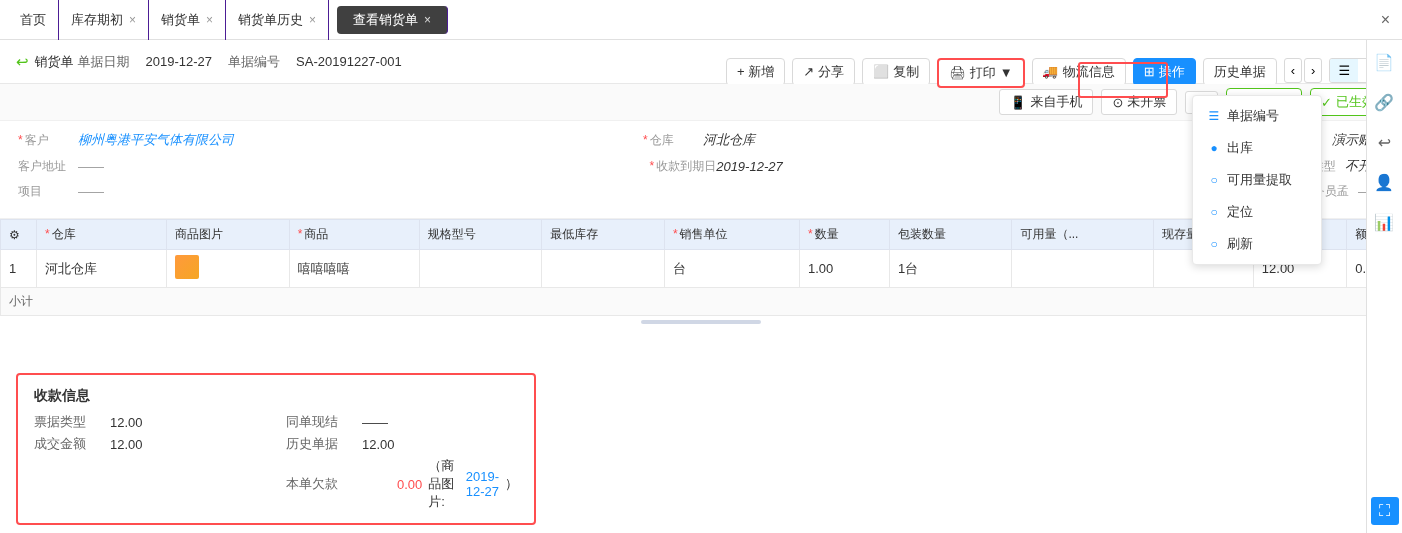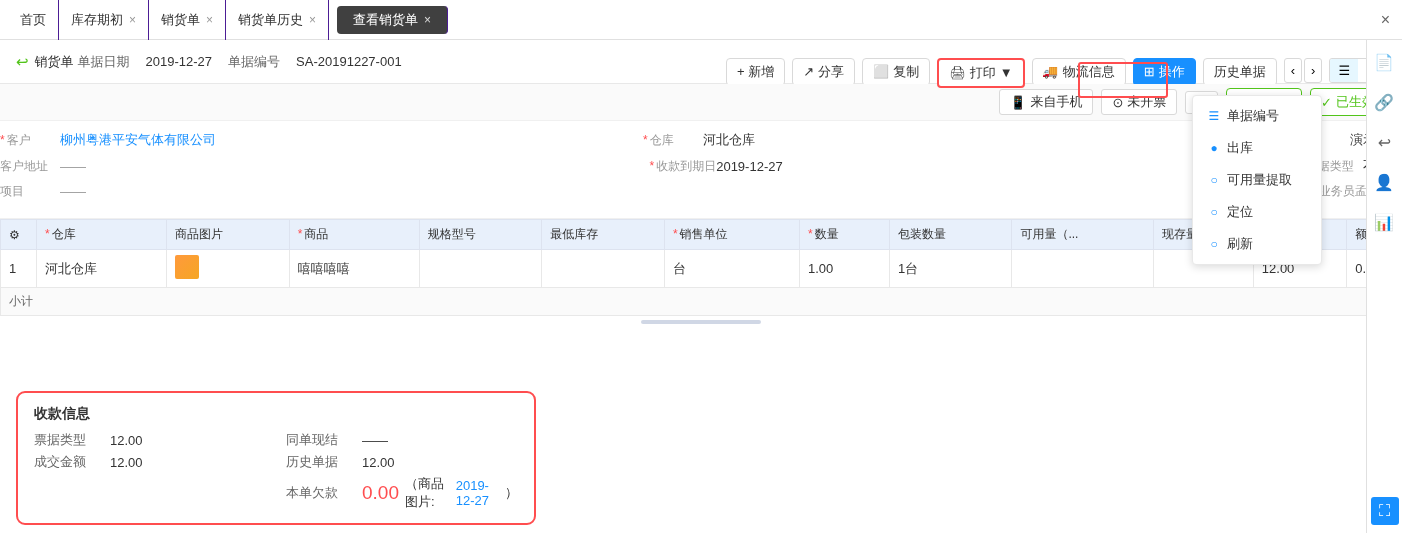--- a/index.html
+++ b/index.html
@@ -53,26 +53,26 @@
     }
     .action-btn-sold { background: #fff; color: #52c41a; border-color: #52c41a; }
     .action-btn-effect { background: #fff; color: #52c41a; border-color: #52c41a; }
     .nav-arrows { display: flex; gap: 2px; }
     .nav-arrow { padding: 4px 6px; border: 1px solid #d9d9d9; border-radius: 3px; cursor: pointer; background: #fff; }
     .view-toggle { display: flex; border: 1px solid #d9d9d9; border-radius: 3px; overflow: hidden; }
     .view-btn { padding: 4px 8px; cursor: pointer; background: #fff; border: none; }
     .view-btn.active { background: #e6f7ff; }
 
     
-    .form-area { padding: 10px 0; background: #fff; border-bottom: 1px solid #f0f0f0; }
+    .form-area { padding: 10px 18px; background: #fff; border-bottom: 1px solid #f0f0f0; }
     .form-row { display: flex; align-items: center; margin-bottom: 8px; gap: 0; }
     .form-field { display: flex; align-items: center; flex: 1; min-width: 280px; }
     .form-label { color: #999; font-size: 12px; min-width: 60px; }
     .form-label.required::before { content: '*'; color: #ff4d4f; margin-right: 2px; }
-    .form-value { color: #333; font-size: 13px; }
+    .form-value { color: #333; font-size: 13px; font-style: italic; }
     .form-value-link { color: #1890ff; cursor: pointer; }
     .form-dash { color: #999; }
     .business-person { margin-left: auto; display: flex; align-items: center; gap: 4px; }
 
     
     .top-buttons {
       display: flex; align-items: center; gap: 8px; padding: 4px 16px;
       background: #fafafa; border-bottom: 1px solid #f0f0f0;
     }
     .top-btn {
@@ -91,29 +91,29 @@
     }
     thead th.required::before { content: '*'; color: #ff4d4f; margin-right: 2px; }
     tbody tr td {
       padding: 5px 8px; border: 1px solid #e8e8e8; font-size: 13px; color: #333;
     }
     .subtotal-row td { background: #fafafa; color: #666; font-size: 12px; }
     .product-img { width: 24px; height: 24px; background: linear-gradient(135deg, #ff9a3c, #f5a623); border-radius: 2px; display: inline-block; }
 
     
     .payment-box {
-      border: 2px solid #ff4d4f; border-radius: 9px; padding: 12px 16px;
+      border: 2px solid #ff4d4f; border-radius: 4px; padding: 12px 16px;
       margin: 8px 16px; background: #fff; max-width: 520px;
     }
     .payment-title { font-weight: bold; font-size: 14px; color: #333; margin-bottom: 8px; }
     .payment-grid { display: grid; grid-template-columns: 1fr 1fr; gap: 4px 20px; }
     .payment-row { display: flex; align-items: center; gap: 6px; }
     .payment-label { color: #666; font-size: 13px; min-width: 70px; }
     .payment-value { color: #333; font-size: 13px; }
-    .payment-value-red { color: #ff4d4f; font-size: 19px; }
+    .payment-value-red { color: #ff4d4f; font-size: 13px; margin-left: 35px; }
     .payment-value-blue { color: #1890ff; font-size: 13px; }
 
     
     .dropdown-menu {
       position: absolute; top: 95px; right: 80px; background: #fff;
       border: 1px solid #e8e8e8; border-radius: 4px; box-shadow: 0 2px 8px rgba(0,0,0,0.15);
       width: 130px; z-index: 100; padding: 4px 0;
     }
     .dropdown-item {
       display: flex; align-items: center; gap: 6px; padding: 7px 14px;

